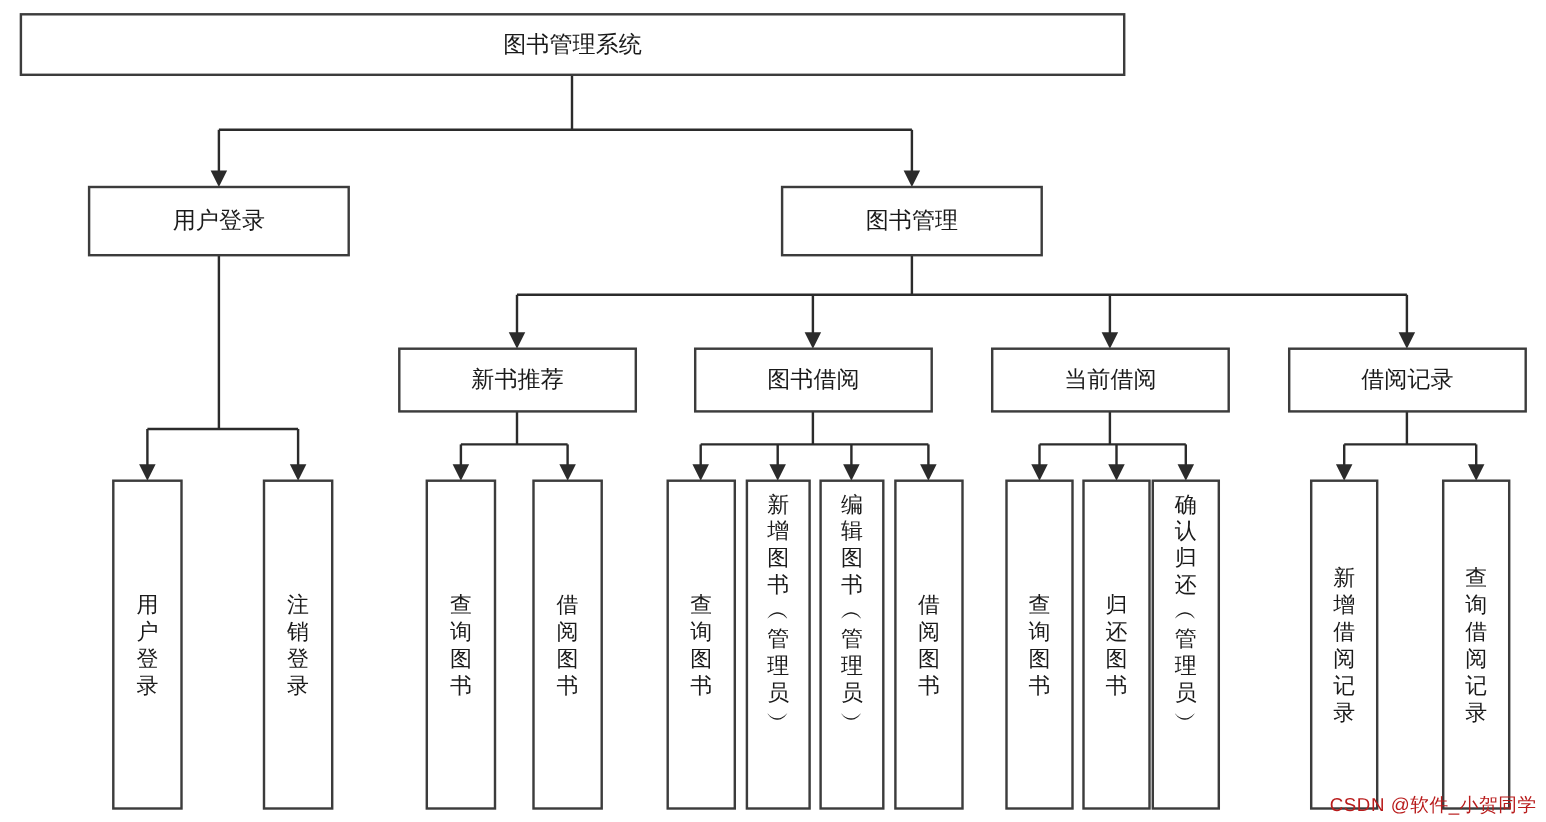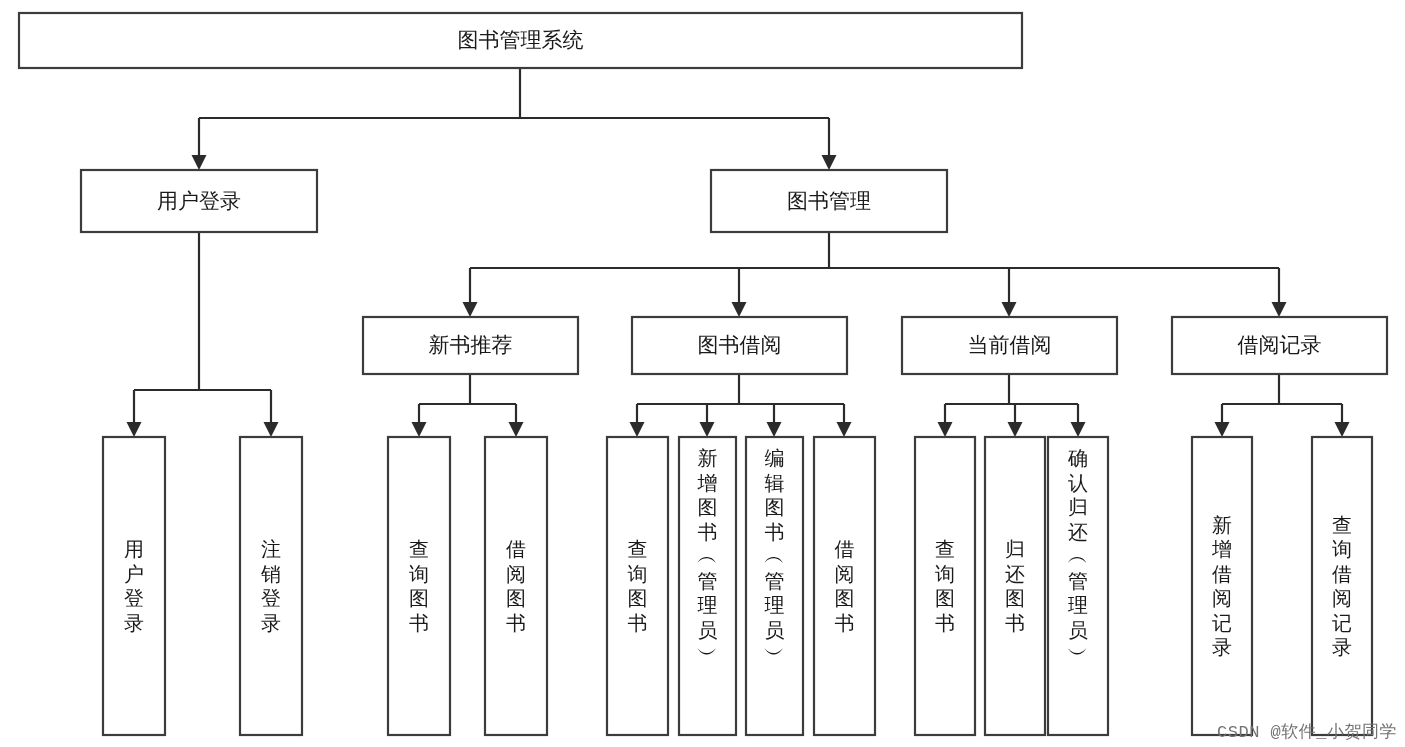--- a/index.html
+++ b/index.html
@@ -53,23 +53,23 @@
     fill: none;
   }
   .arrow-head {
     fill: #2b2b2b;
     stroke: none;
   }
   .watermark-text {
     position: absolute;
     right: 8px;
     bottom: 4px;
-    font-family: Liberation Mono, monospace;
+    font-family: Liberation Sans, sans-serif;
     font-size: 17px;
-    color: #737373;
+    color: #b91c1c;
     white-space: nowrap;
     letter-spacing: 0.5px;
     user-select: none;
     margin-top: 29px;
   }
 </style>
 </head>
 <body>
 
 <div id="diagram-root">

